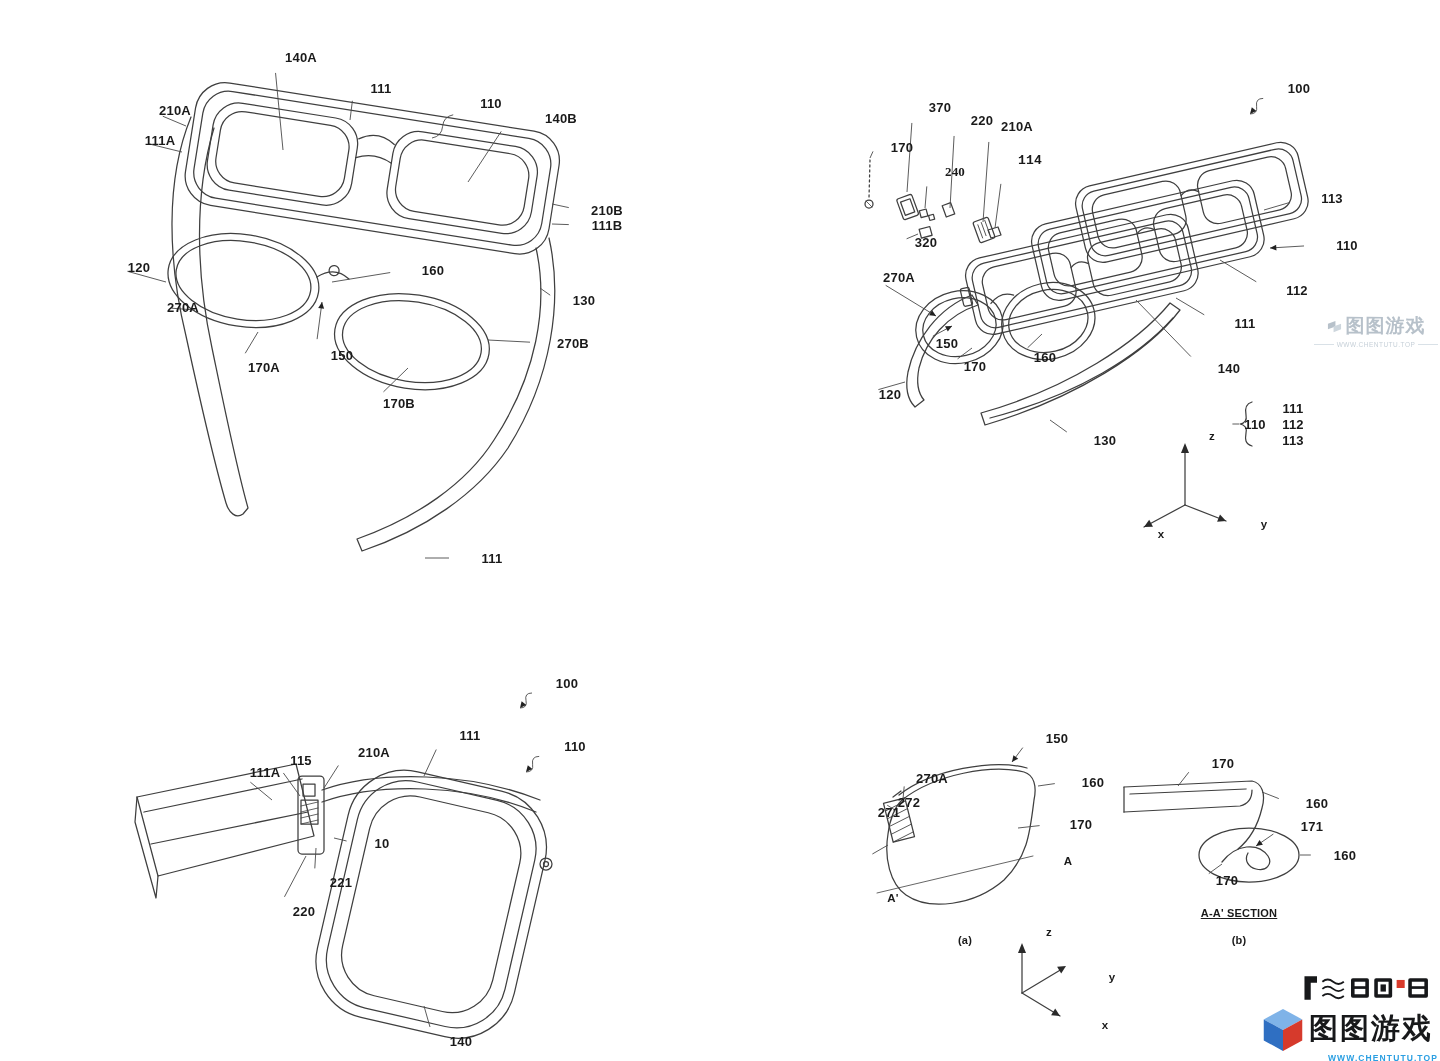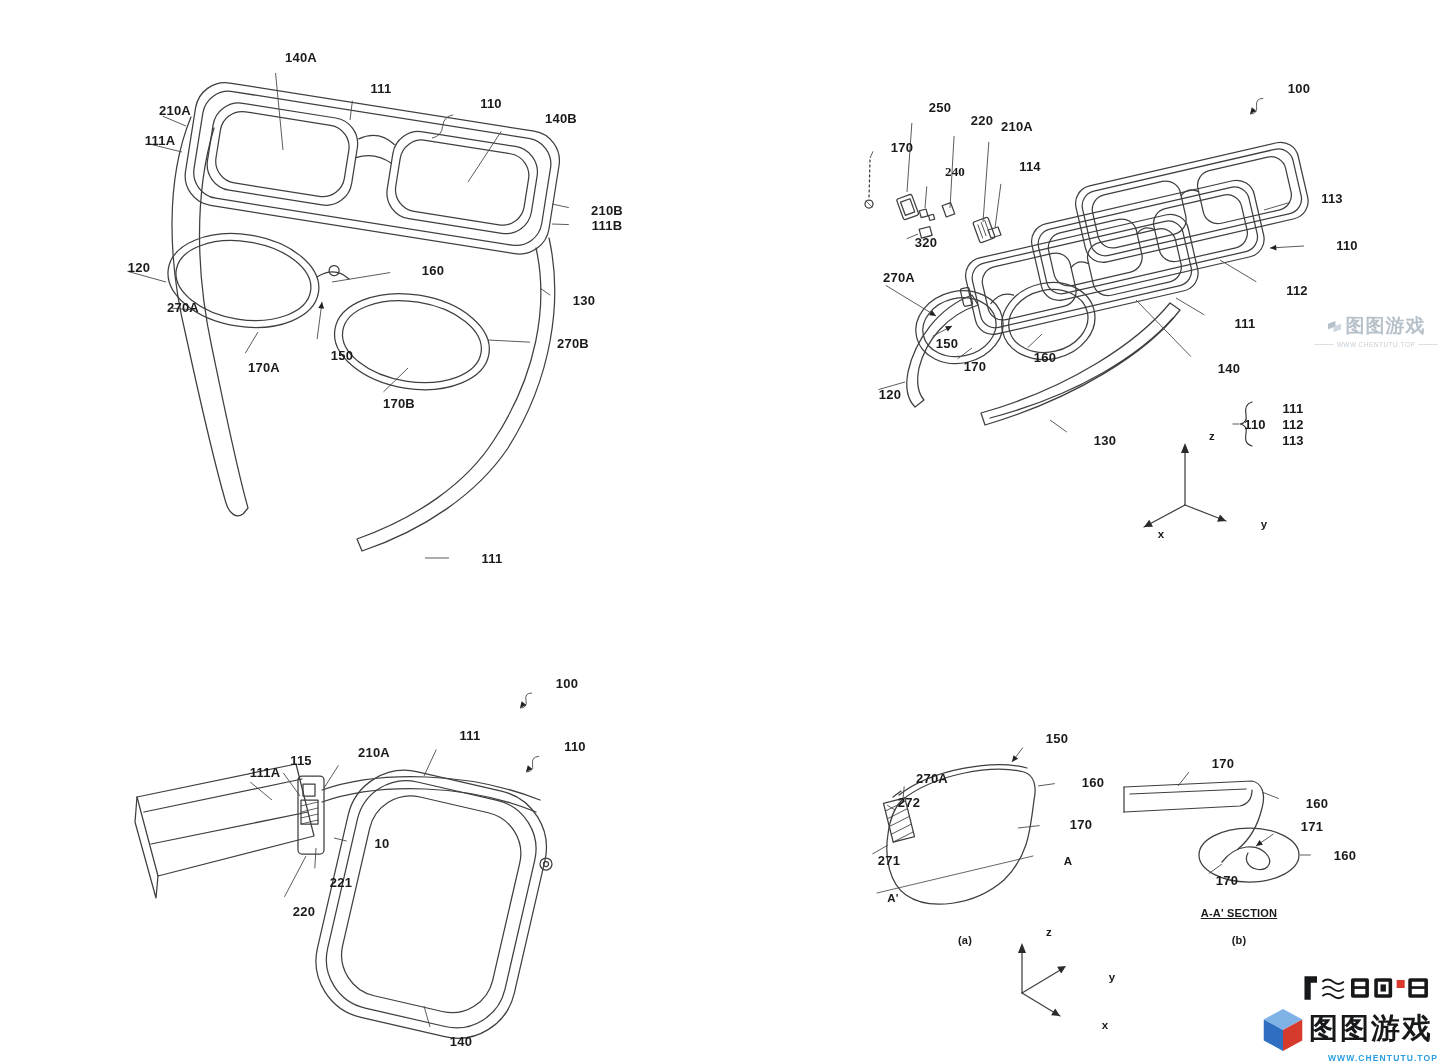--- a/index.html
+++ b/index.html
@@ -249,27 +249,27 @@
       <div class="ref-label" style="left: 580px; top: 225px;">111B</div>
       <div class="ref-label" style="left: 112px; top: 267px;">120</div>
       <div class="ref-label" style="left: 406px; top: 270px;">160</div>
       <div class="ref-label" style="left: 156px; top: 307px;">270A</div>
       <div class="ref-label" style="left: 557px; top: 300px;">130</div>
       <div class="ref-label" style="left: 315px; top: 355px;">150</div>
       <div class="ref-label" style="left: 546px; top: 343px;">270B</div>
       <div class="ref-label" style="left: 237px; top: 367px;">170A</div>
       <div class="ref-label" style="left: 372px; top: 403px;">170B</div>
       <div class="ref-label" style="left: 465px; top: 558px;">111</div>
-      <div class="ref-label" style="left: 913px; top: 107px;">250</div>
+      <div class="ref-label" style="left: 913px; top: 107px;">370</div>
       <div class="ref-label" style="left: 955px; top: 120px;">220</div>
       <div class="ref-label" style="left: 990px; top: 126px;">210A</div>
       <div class="ref-label" style="left: 1272px; top: 88px;">100</div>
       <div class="ref-label" style="left: 875px; top: 147px;">170</div>
       <div class="ref-label" style="left: 928px; top: 172px; font-family: Liberation Serif, serif;">240</div>
-      <div class="ref-label" style="left: 1003px; top: 166px;">114</div>
+      <div class="ref-label" style="left: 1003px; top: 160px; font-family: Liberation Mono, monospace;">114</div>
       <div class="ref-label" style="left: 899px; top: 242px;">320</div>
       <div class="ref-label" style="left: 1305px; top: 198px;">113</div>
       <div class="ref-label" style="left: 1320px; top: 245px;">110</div>
       <div class="ref-label" style="left: 872px; top: 277px;">270A</div>
       <div class="ref-label" style="left: 1270px; top: 290px;">112</div>
       <div class="ref-label" style="left: 920px; top: 343px;">150</div>
       <div class="ref-label" style="left: 948px; top: 366px;">170</div>
       <div class="ref-label" style="left: 1018px; top: 357px;">160</div>
       <div class="ref-label" style="left: 1218px; top: 323px;">111</div>
       <div class="ref-label" style="left: 1202px; top: 368px;">140</div>
@@ -290,21 +290,21 @@
       <div class="ref-label" style="left: 347px; top: 752px;">210A</div>
       <div class="ref-label" style="left: 355px; top: 843px;">10</div>
       <div class="ref-label" style="left: 314px; top: 882px;">221</div>
       <div class="ref-label" style="left: 277px; top: 911px;">220</div>
       <div class="ref-label" style="left: 434px; top: 1041px;">140</div>
       <div class="ref-label" style="left: 1030px; top: 738px;">150</div>
       <div class="ref-label" style="left: 905px; top: 778px;">270A</div>
       <div class="ref-label" style="left: 882px; top: 802px;">272</div>
       <div class="ref-label" style="left: 1066px; top: 782px;">160</div>
       <div class="ref-label" style="left: 1054px; top: 824px;">170</div>
-      <div class="ref-label" style="left: 862px; top: 860px;">271</div>
+      <div class="ref-label" style="left: 862px; top: 812px;">271</div>
       <div class="ref-label axis" style="left: 1041px; top: 861px;">A</div>
       <div class="ref-label axis" style="left: 866px; top: 898px;">A'</div>
       <div class="ref-label caption" style="left: 938px; top: 940px;">(a)</div>
       <div class="ref-label" style="left: 1196px; top: 763px;">170</div>
       <div class="ref-label" style="left: 1290px; top: 803px;">160</div>
       <div class="ref-label" style="left: 1285px; top: 826px;">171</div>
       <div class="ref-label" style="left: 1318px; top: 855px;">160</div>
       <div class="ref-label" style="left: 1200px; top: 880px;">170</div>
       <div class="ref-label caption" style="left: 1212px; top: 913px; text-decoration: underline;">A-A' SECTION</div>
       <div class="ref-label caption" style="left: 1212px; top: 940px;">(b)</div>

